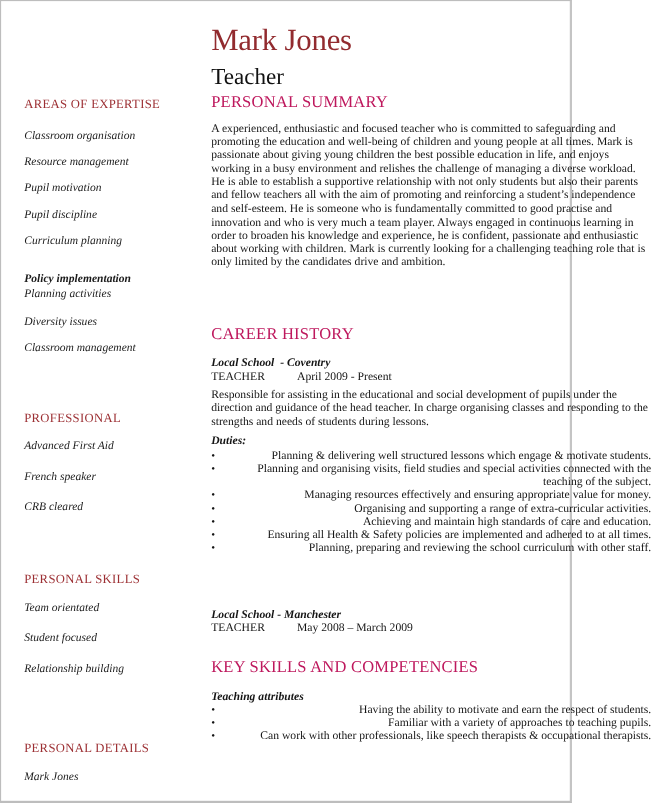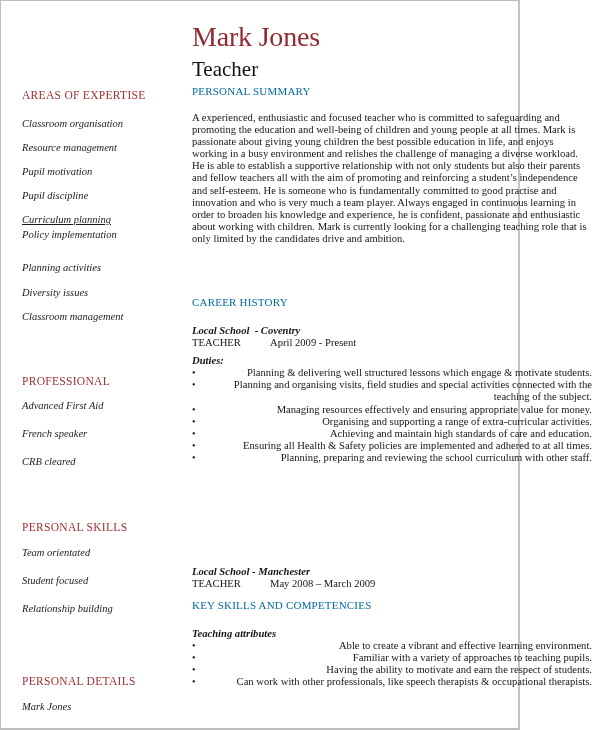--- a/index.html
+++ b/index.html
@@ -11,43 +11,43 @@
       background: #fff;
     }
     .name { position: absolute; left: 191px; top: 20px; font-size: 28px; color: #922b2f; letter-spacing: -0.2px; }
     .role { position: absolute; left: 191px; top: 56px; font-size: 21px; color: #111; }
 
     .heading { color: #9c2f33; font-size: 11.5px; letter-spacing: 0.3px; text-transform: uppercase; }
     .side-heading { position: absolute; left: 21px; }
     .side-item { position: absolute; left: 21px; font-style: italic; font-size: 10.5px; color: #1a1a1a; }
 
     .main { position: absolute; left: 191px; width: 400px; font-size: 10.6px; line-height: 12.1px; color: #151515; }
-    .main-heading { position: absolute; left: 191px; font-size: 11px; color: #0369a1; text-transform: uppercase; letter-spacing: 0.2px; }
+    .main-heading { position: absolute; left: 191px; font-size: 15px; color: #be185d; text-transform: uppercase; letter-spacing: 0.2px; }
     .job-title { font-weight: bold; font-style: italic; }
     .job-role { display: inline-block; width: 78px; }
     ul.bullets { list-style: none; }
     ul.bullets li { position: relative; padding-left: 13px; text-align: right; }
     ul.bullets li::before { content: "\2022"; position: absolute; left: 0; top: 0; font-size: 10px; }
     .sub-title { font-weight: bold; font-style: italic; }
   </style>
 </head>
 <body>
 
 <div class="page">
 
   <div class="name">Mark Jones</div>
   <div class="role">Teacher</div>
 
   <div class="heading side-heading" style="top:88px;">AREAS OF EXPERTISE</div>
   <div class="side-item" style="top:117px;">Classroom organisation</div>
   <div class="side-item" style="top:141px;font-style:italic;">Resource management</div>
   <div class="side-item" style="top:165px;">Pupil motivation</div>
   <div class="side-item" style="top:189px;">Pupil discipline</div>
-  <div class="side-item" style="top:213px;text-decoration:underline;">Curriculum planning</div>
-  <div class="side-item" style="top:228px;">Policy implementation</div>
+  <div class="side-item" style="top:213px;">Curriculum planning</div>
+  <div class="side-item" style="top:247px;font-weight:bold;">Policy implementation</div>
   <div class="side-item" style="top:261px;">Planning activities</div>
   <div class="side-item" style="top:286px;">Diversity issues</div>
   <div class="side-item" style="top:310px;">Classroom management</div>
 
   <div class="heading side-heading" style="top:374px;font-family:Liberation Serif, serif;">PROFESSIONAL</div>
   <div class="side-item" style="top:399px;">Advanced First Aid</div>
   <div class="side-item" style="top:427px;">French speaker</div>
   <div class="side-item" style="top:455px;">CRB cleared</div>
 
   <div class="heading side-heading" style="top:520px;">PERSONAL SKILLS</div>
@@ -61,44 +61,44 @@
   <div class="main-heading" style="top:84px;">PERSONAL SUMMARY</div>
   <div class="main" style="top:111px; width:395px;">A experienced, enthusiastic and focused teacher who is committed to safeguarding and promoting the education and well-being of children and young people at all times. Mark is passionate about giving young children the best possible education in life, and enjoys working in a busy environment and relishes the challenge of managing a diverse workload. He is able to establish a supportive relationship with not only students but also their parents and fellow teachers all with the aim of promoting and reinforcing a student’s independence and self-esteem. He is someone who is fundamentally committed to good practise and innovation and who is very much a team player. Always engaged in continuous learning in order to broaden his knowledge and experience, he is confident, passionate and enthusiastic about working with children. Mark is currently looking for a challenging teaching role that is only limited by the candidates drive and ambition.</div>
 
   <div class="main-heading" style="top:295px;">CAREER HISTORY</div>
 
   <div class="main" style="top:324px;">
     <div class="job-title" style="white-space:pre;">Local School  - Coventry</div>
     <div>
       <span class="job-role">TEACHER</span><span>April 2009 - Present</span>
     </div>
+    <div style="margin-top:5px;">Responsible for assisting in the educational and social development of pupils under the direction and guidance of the head teacher. In charge organising classes and responding to the strengths and needs of students during lessons.</div>
     <div class="sub-title" style="margin-top:6px;">Duties:</div>
     <ul class="bullets">
       <li>Planning &amp; delivering well structured lessons which engage &amp; motivate students.</li>
       <li>Planning and organising visits, field studies and special activities connected with the teaching of the subject.</li>
       <li>Managing resources effectively and ensuring appropriate value for money.</li>
       <li>Organising and supporting a range of extra-curricular activities.</li>
       <li>Achieving and maintain high standards of care and education.</li>
       <li>Ensuring all Health &amp; Safety policies are implemented and adhered to at all times.</li>
       <li>Planning, preparing and reviewing the school curriculum with other staff.</li>
     </ul>
   </div>
 
-  <div class="main" style="top:565px;">
+  <div class="main" style="top:553px;">
     <div class="job-title">Local School - Manchester</div>
     <div>
       <span class="job-role">TEACHER</span><span>May 2008 – March 2009</span>
     </div>
   </div>
 
   <div class="main-heading" style="top:598px;">KEY SKILLS AND COMPETENCIES</div>
 
   <div class="main" style="top:627px;">
     <div class="sub-title">Teaching attributes</div>
     <ul class="bullets">
-      <li>Able to create a vibrant and effective learning environment.</li>
+      <li>Having the ability to motivate and earn the respect of students.</li>
       <li>Familiar with a variety of approaches to teaching pupils.</li>
-      <li>Having the ability to motivate and earn the respect of students.</li>
       <li>Can work with other professionals, like speech therapists &amp; occupational therapists.</li>
     </ul>
   </div>
 
 </div>
 
 </body></html>

